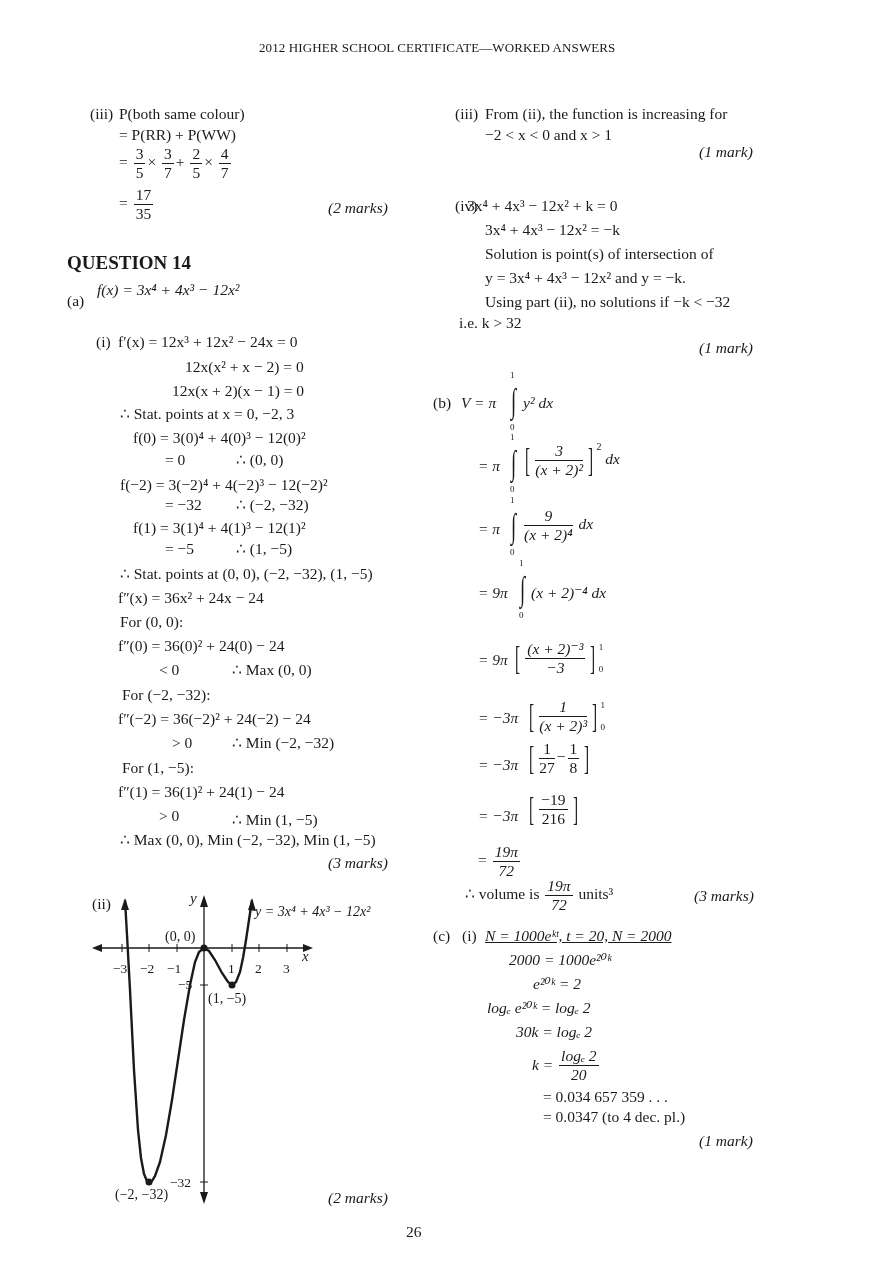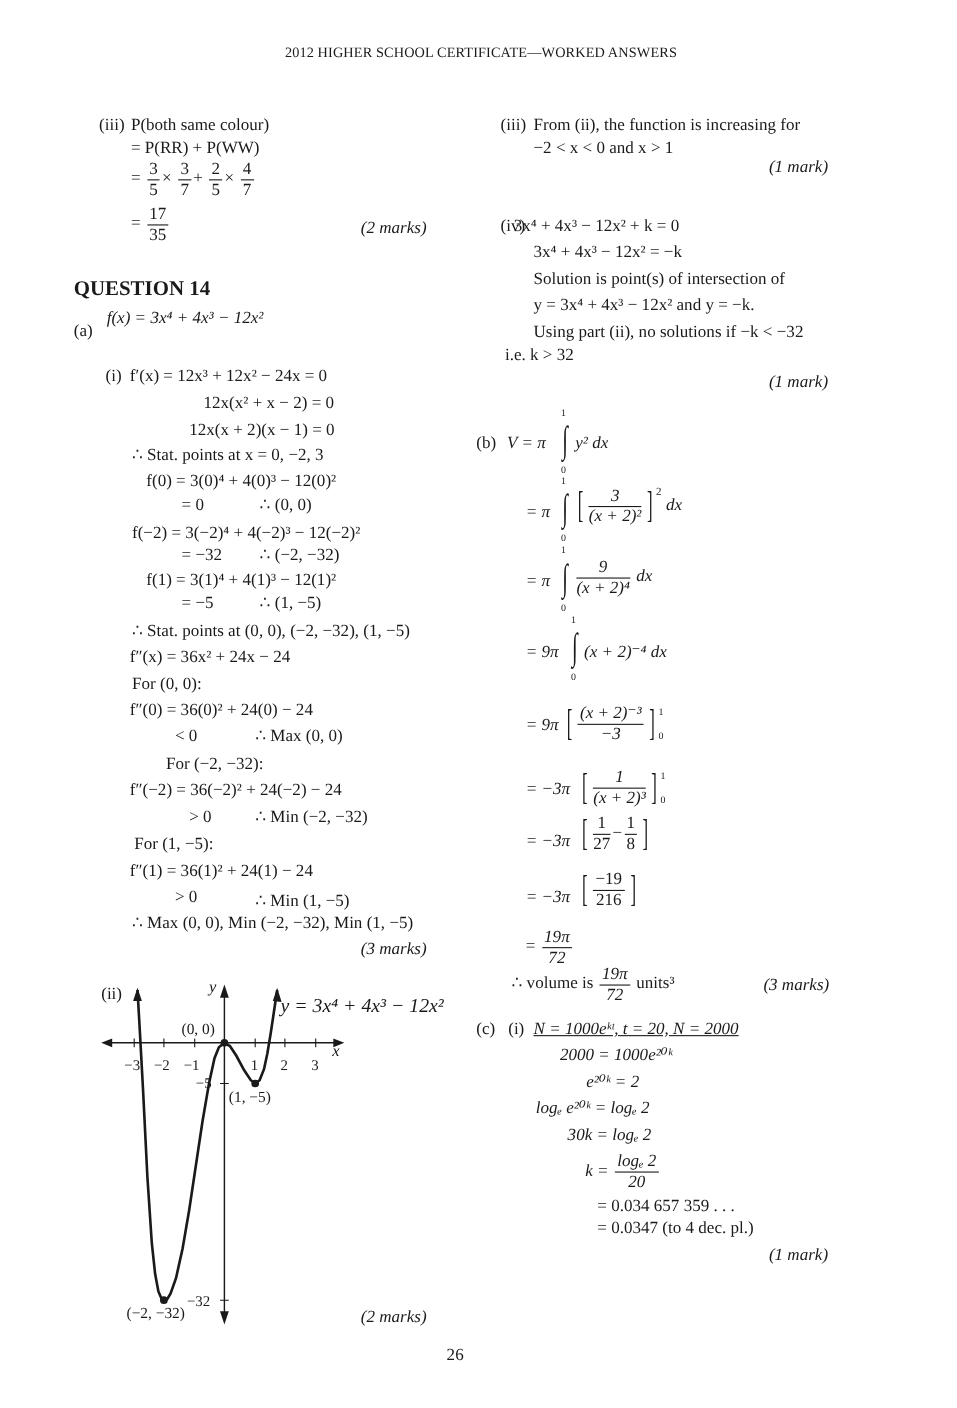--- a/index.html
+++ b/index.html
@@ -64,21 +64,21 @@
   <div class="abs" style="left:236px;top:497px;">∴ (−2, −32)</div>
   <div class="abs" style="left:133px;top:520px;">f(1) = 3(1)⁴ + 4(1)³ − 12(1)²</div>
   <div class="abs" style="left:165px;top:541px;">= −5</div>
   <div class="abs" style="left:236px;top:541px;">∴ (1, −5)</div>
   <div class="abs" style="left:120px;top:566px;">∴ Stat. points at (0, 0), (−2, −32), (1, −5)</div>
   <div class="abs" style="left:118px;top:590px;">f″(x) = 36x² + 24x − 24</div>
   <div class="abs" style="left:120px;top:614px;">For (0, 0):</div>
   <div class="abs" style="left:118px;top:638px;">f″(0) = 36(0)² + 24(0) − 24</div>
   <div class="abs" style="left:159px;top:662px;">&lt; 0</div>
   <div class="abs" style="left:232px;top:662px;">∴ Max (0, 0)</div>
-  <div class="abs" style="left:122px;top:687px;margin-left:29px;">For (−2, −32):</div>
+  <div class="abs" style="left:122px;top:687px;">For (−2, −32):</div>
   <div class="abs" style="left:118px;top:711px;">f″(−2) = 36(−2)² + 24(−2) − 24</div>
   <div class="abs" style="left:172px;top:735px;">&gt; 0</div>
   <div class="abs" style="left:232px;top:735px;">∴ Min (−2, −32)</div>
   <div class="abs" style="left:122px;top:760px;">For (1, −5):</div>
   <div class="abs" style="left:118px;top:784px;">f″(1) = 36(1)² + 24(1) − 24</div>
   <div class="abs" style="left:159px;top:808px;">&gt; 0</div>
   <div class="abs" style="left:232px;top:812px;">∴ Min (1, −5)</div>
   <div class="abs" style="left:120px;top:832px;">∴ Max (0, 0), Min (−2, −32), Min (1, −5)</div>
   <div class="abs mk" style="left:328px;top:855px;">(3 marks)</div>
 </div>
@@ -108,21 +108,21 @@
   <path fill="none" stroke="#1a1a1a" stroke-width="2.4" d="M125,900 L127,935 L130,990 L134,1070 L138,1130 L141,1158 L144,1174 L147,1181 L149,1182 L152,1181 L155,1176 L160,1162 L166,1135 L172,1100 L178,1060 L184,1020 L190,985 L195,962 L199,952 L204,948 L209,951 L215,960 L222,973 L228,982 L232,985 L236,982 L240,972 L243,958 L246,940 L249,920 L252,900"></path>
   <circle cx="204" cy="948" r="3.5" fill="#1a1a1a"></circle>
   <circle cx="232" cy="985" r="3.5" fill="#1a1a1a"></circle>
   <circle cx="149" cy="1182" r="3.5" fill="#1a1a1a"></circle>
   <polygon points="125,898 121,910 129,910" fill="#1a1a1a"></polygon>
   <polygon points="252,898 248,910 256,911" fill="#1a1a1a"></polygon>
 </svg>
 
 <div class="abs it" style="left:190px;top:891px;font-size:15px;">y</div>
 <div class="abs it" style="left:302px;top:949px;font-size:15px;">x</div>
-<div class="abs it" style="left:255px;top:905px;font-size:18px;">y = 3x⁴ + 4x³ − 12x²</div>
+<div class="abs it" style="left:255px;top:905px;font-size:14px;">y = 3x⁴ + 4x³ − 12x²</div>
 <div class="abs" style="left:165px;top:930px;font-size:14px;">(0, 0)</div>
 <div class="abs" style="left:208px;top:992px;font-size:14px;">(1, −5)</div>
 <div class="abs" style="left:115px;top:1188px;font-size:14px;">(−2, −32)</div>
 <div class="abs" style="left:113px;top:962px;font-size:13.5px;">−3</div>
 <div class="abs" style="left:140px;top:962px;font-size:13.5px;">−2</div>
 <div class="abs" style="left:167px;top:962px;font-size:13.5px;">−1</div>
 <div class="abs" style="left:228px;top:962px;font-size:13.5px;">1</div>
 <div class="abs" style="left:255px;top:962px;font-size:13.5px;">2</div>
 <div class="abs" style="left:283px;top:962px;font-size:13.5px;">3</div>
 <div class="abs" style="left:178px;top:978px;font-size:13.5px;">−5</div>

